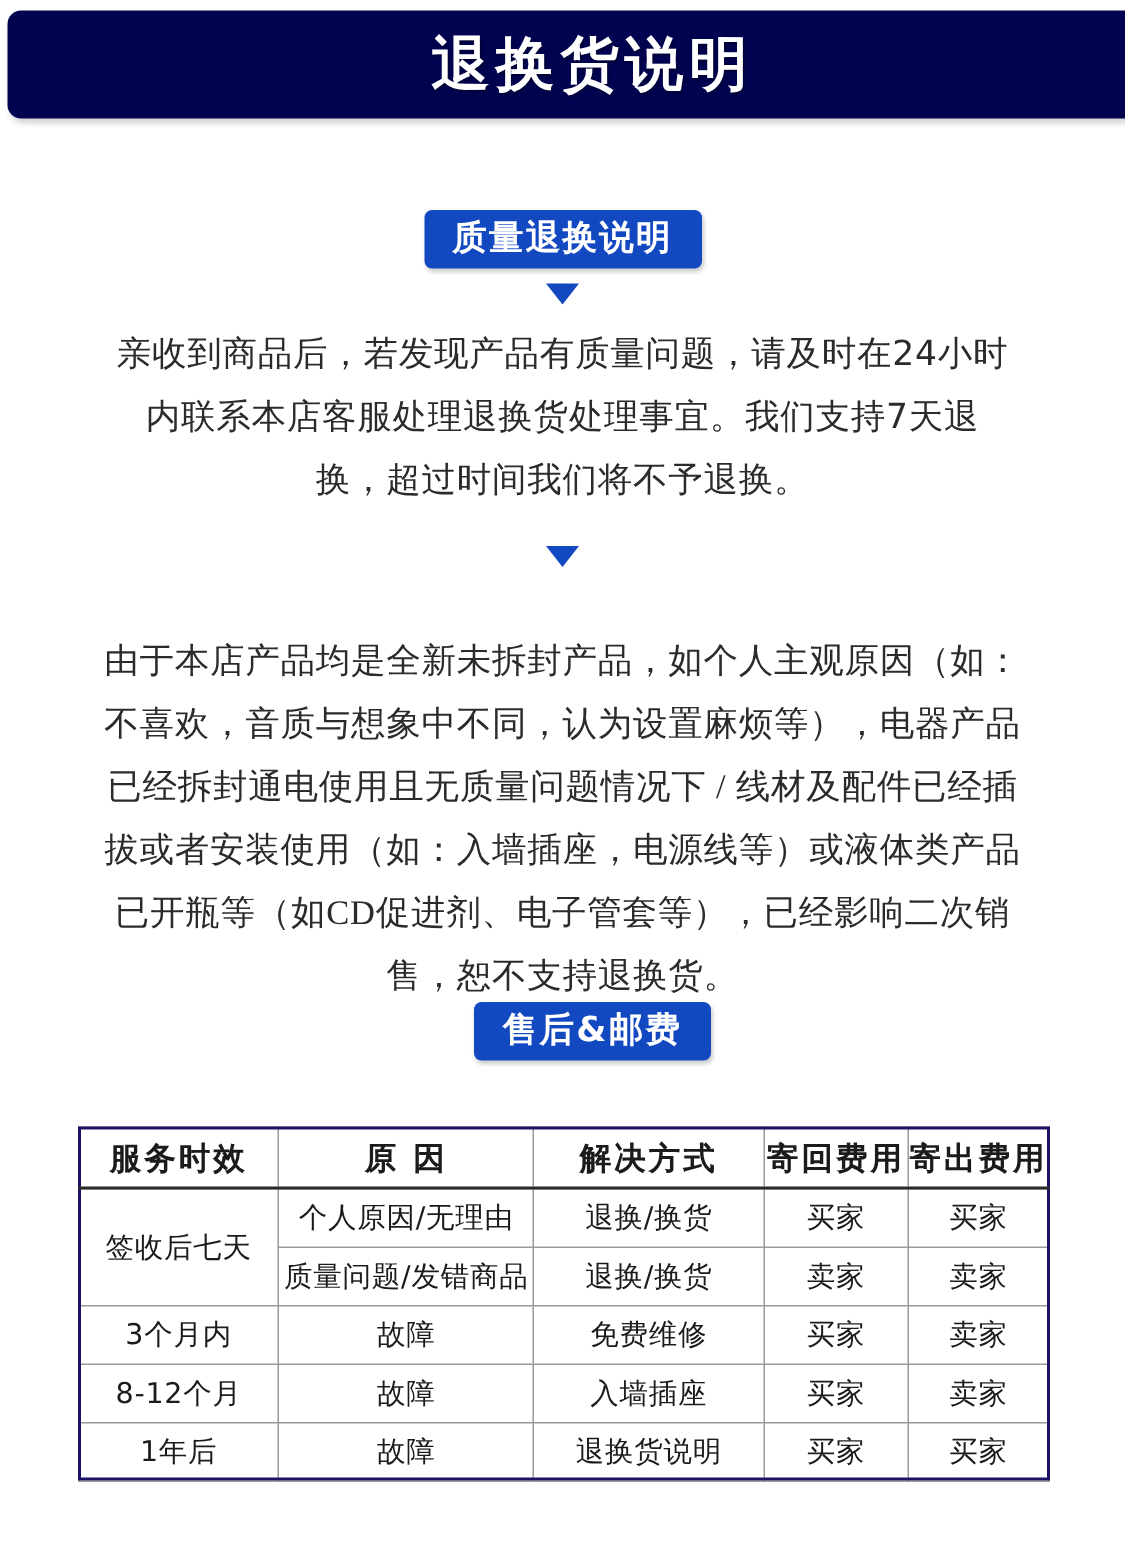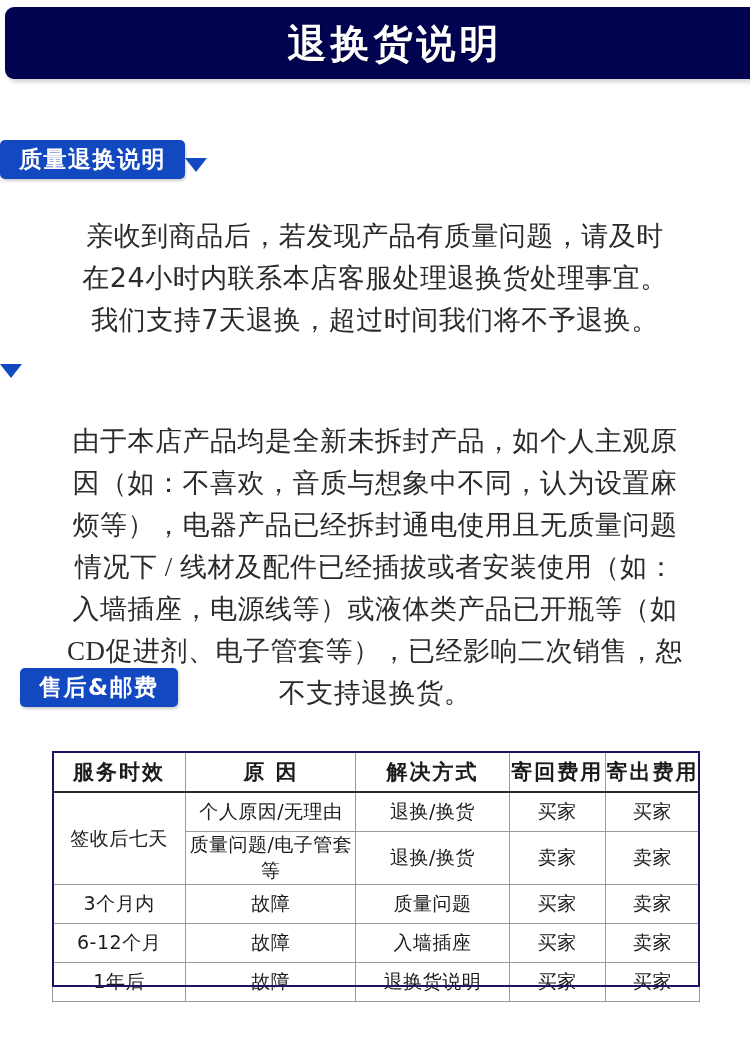--- a/index.html
+++ b/index.html
@@ -39,21 +39,21 @@
     line-height: 1;
     text-shadow: 1px 1px 2px rgba(0,0,0,0.35);
   }
 
   
   .section {
     position: absolute;
     left: 0;
     width: 750px;
     display: flex;
-    flex-direction: row;
+    flex-direction: column;
     align-items: center;
   }
   .chip {
     background: #1248c0;
     color: #ffffff;
     font-size: 23px;
     font-weight: 700;
     letter-spacing: 1.5px;
     border-radius: 5px;
     padding: 7px 19px 8px 19px;
@@ -67,21 +67,21 @@
     border-left: 11px solid transparent;
     border-right: 11px solid transparent;
     border-top: 14px solid #1248c0;
     margin-top: 10px;
   }
 
   
   .para {
     position: absolute;
     text-align: center;
-    font-size: 27px;
+    font-size: 23px;
     line-height: 42px;
     color: #2b2b2b;
     letter-spacing: 0.5px;
   }
   #para-quality {
     left: 75px;
     top: 215px;
     width: 600px;
   }
   #para-exchange {
@@ -188,34 +188,34 @@
     </thead>
     <tbody>
         <tr>
           <td rowspan="2">签收后七天</td>
           <td>个人原因/无理由</td>
           <td>退换/换货</td>
           <td>买家</td>
           <td>买家</td>
         </tr>
         <tr>
-          <td>质量问题/电子管套等</td>
+          <td>质量问题/发错商品</td>
           <td>退换/换货</td>
           <td>卖家</td>
           <td>卖家</td>
         </tr>
         <tr>
           <td>3个月内</td>
           <td>故障</td>
-          <td>质量问题</td>
-          <td>买家</td>
-          <td>卖家</td>
-        </tr>
-        <tr>
-          <td>6-12个月</td>
+          <td>免费维修</td>
+          <td>买家</td>
+          <td>卖家</td>
+        </tr>
+        <tr>
+          <td>8-12个月</td>
           <td>故障</td>
           <td>入墙插座</td>
           <td>买家</td>
           <td>卖家</td>
         </tr>
         <tr>
           <td>1年后</td>
           <td>故障</td>
           <td>退换货说明</td>
           <td>买家</td>

